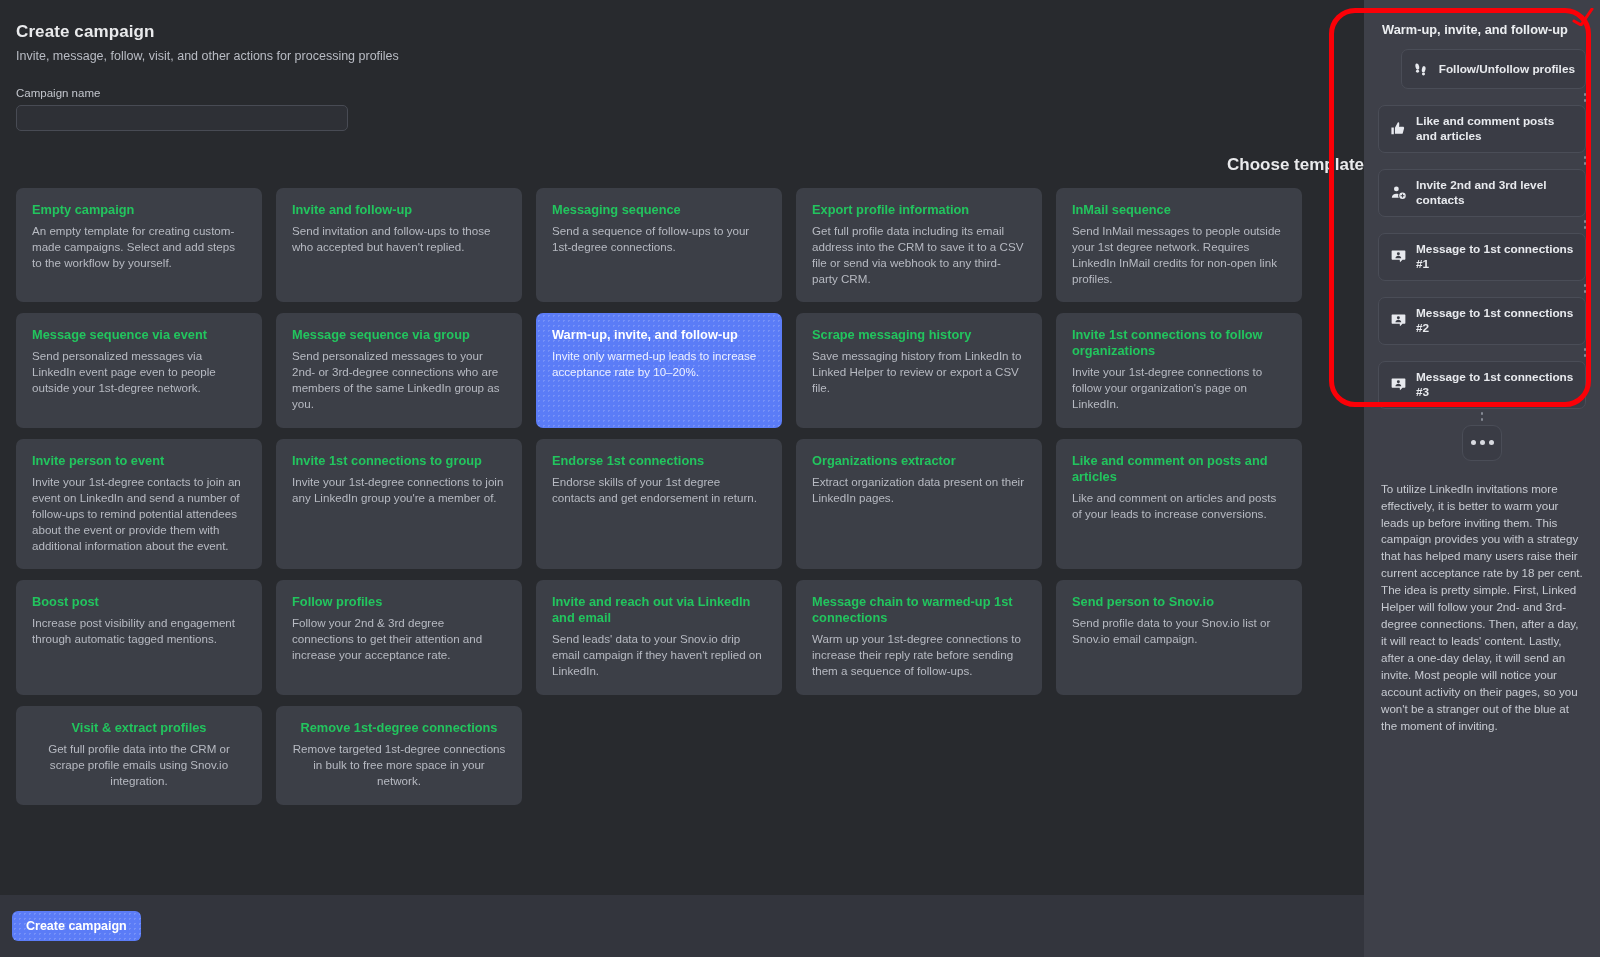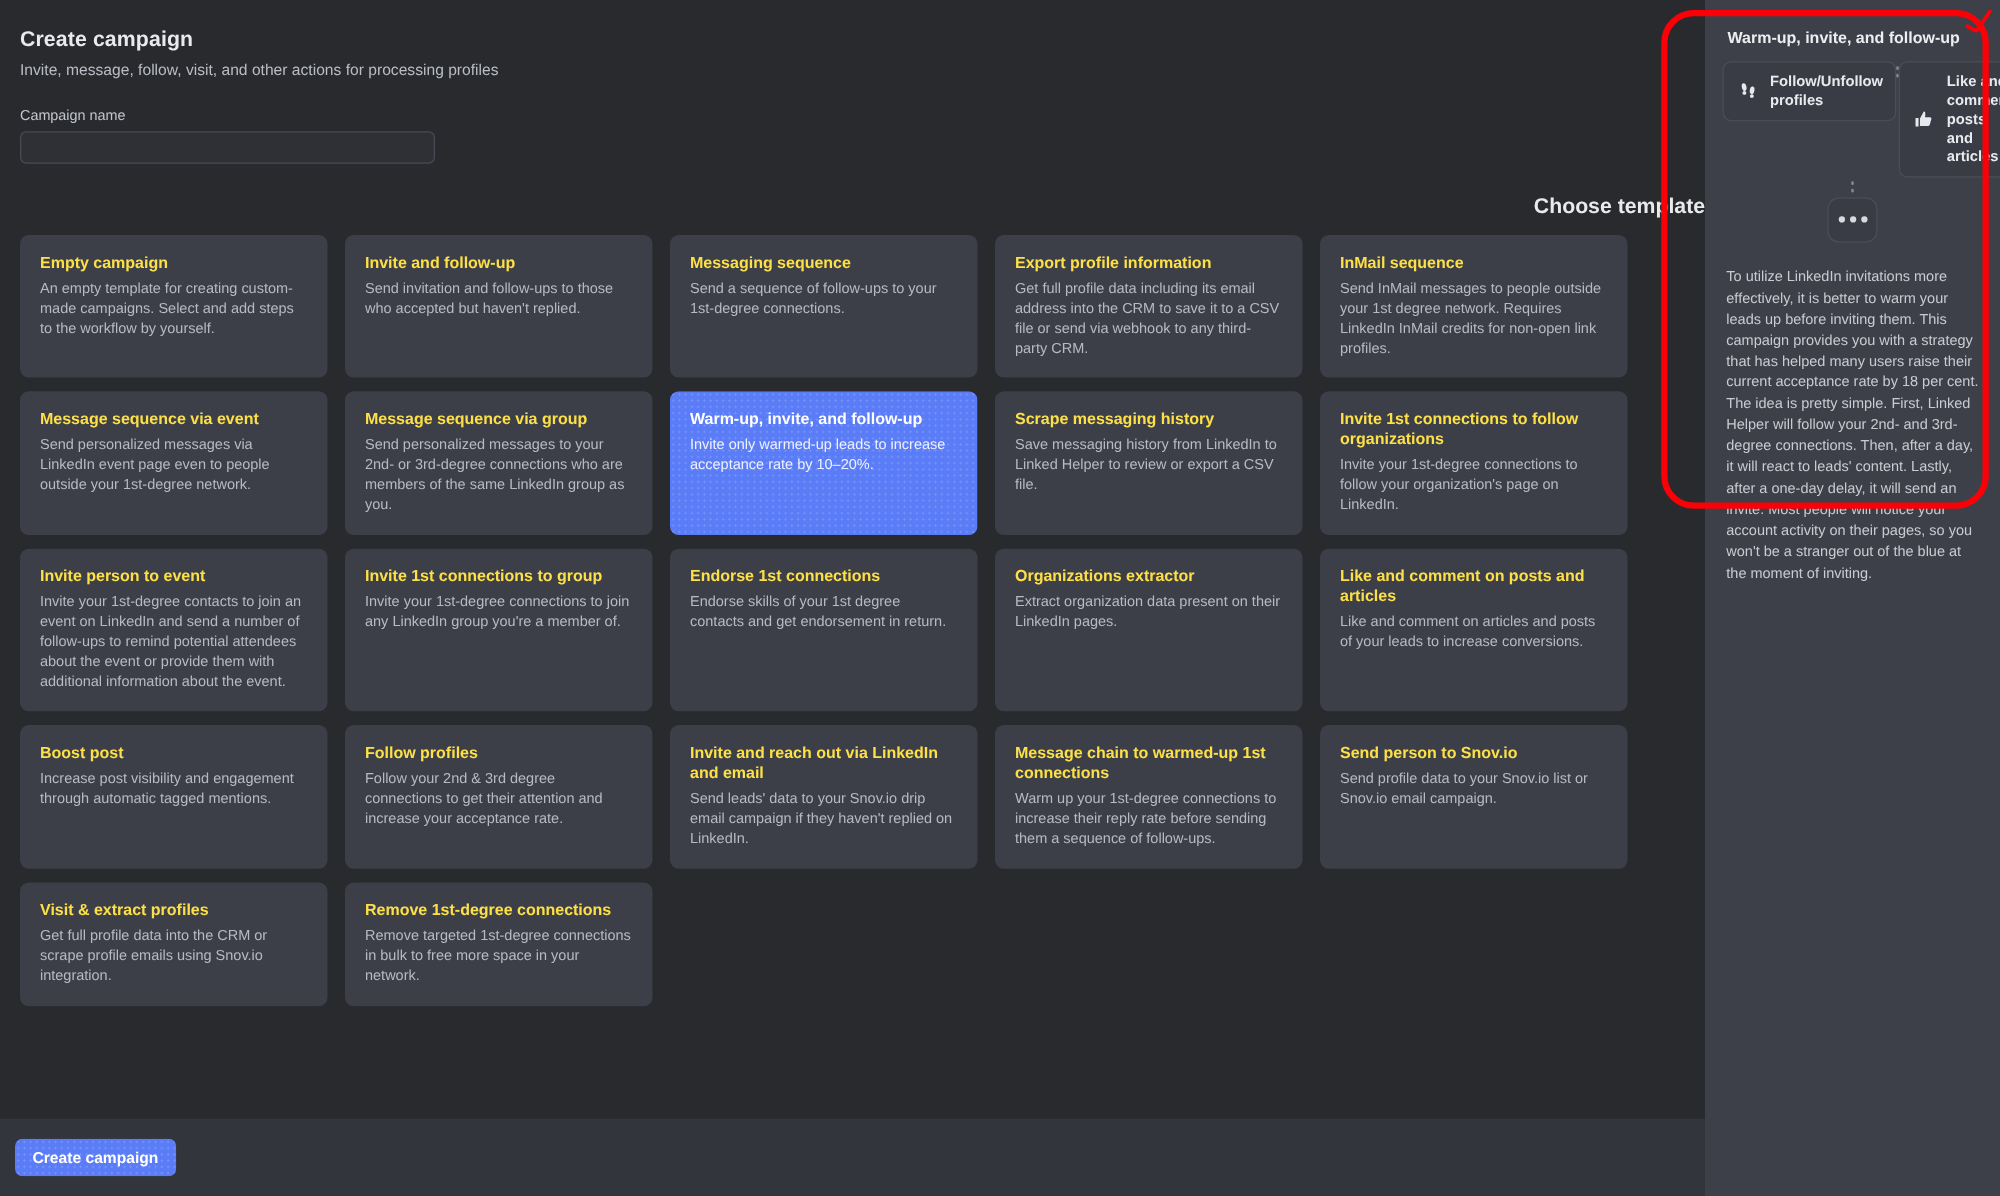--- a/index.html
+++ b/index.html
@@ -81,21 +81,21 @@
     background: #3c3f47;
     border-radius: 7px;
     padding: 14px 16px 16px 16px;
     min-height: 98px;
     cursor: pointer;
     user-select: none;
   }
   .tpl-card .t-title {
     font-size: 12.8px;
     font-weight: bold;
-    color: #fde047;
+    color: #22c55e;
     line-height: 1.25;
     margin-bottom: 5px;
   }
   .tpl-card .t-desc {
     font-size: 11.6px;
     color: #b7bac2;
     line-height: 1.37;
   }
   .tpl-card.selected {
     background-color: #5b7cf7;
@@ -103,21 +103,21 @@
     background-size: 5px 5px;
   }
   .tpl-card.selected .t-title { color: #ffffff; }
   .tpl-card.selected .t-desc  { color: #eef1ff; }
 
   
   .tpl-grid .row1 { min-height: 100px; }
   .tpl-grid .row2 { min-height: 98px; }
   .tpl-grid .row3 { min-height: 110px; }
   .tpl-grid .row4 { min-height: 100px; }
-  .tpl-grid .row5 { min-height: 98px; }
+  .tpl-grid .row5 { min-height: 98px; text-align: center; }
 
   
   .footer {
     height: 62px;
     flex: 0 0 62px;
     background: #33353d;
     display: flex;
     align-items: center;
     padding-left: 12px;
   }
@@ -144,21 +144,21 @@
     position: relative;
     overflow: hidden;
   }
   .rp-title {
     font-size: 12.8px;
     font-weight: bold;
     color: #eceef1;
     margin-bottom: 12px;
     padding-left: 4px;
   }
-  .steps { display: flex; align-items: flex-start; }
+  .steps { display: flex; flex-direction: column; align-items: flex-end; }
   .step {
     background: #3a3c45;
     border: 1px solid #4a4d57;
     border-radius: 7px;
     min-height: 40px;
     display: flex;
     align-items: center;
     gap: 9px;
     padding: 8px 10px;
     cursor: pointer;

